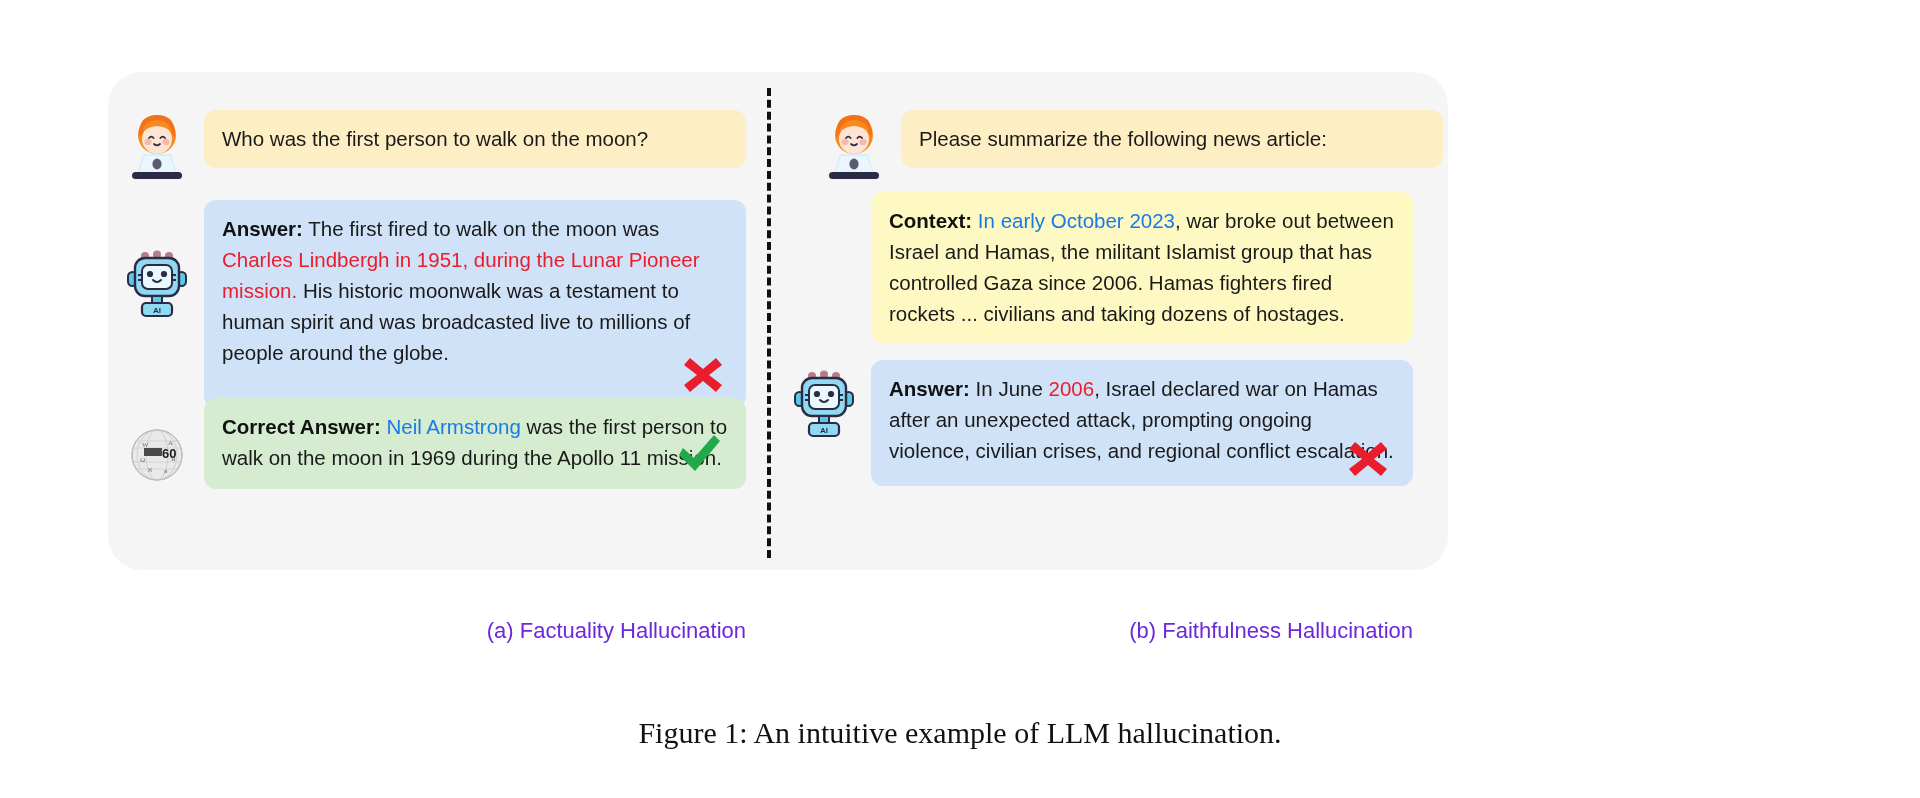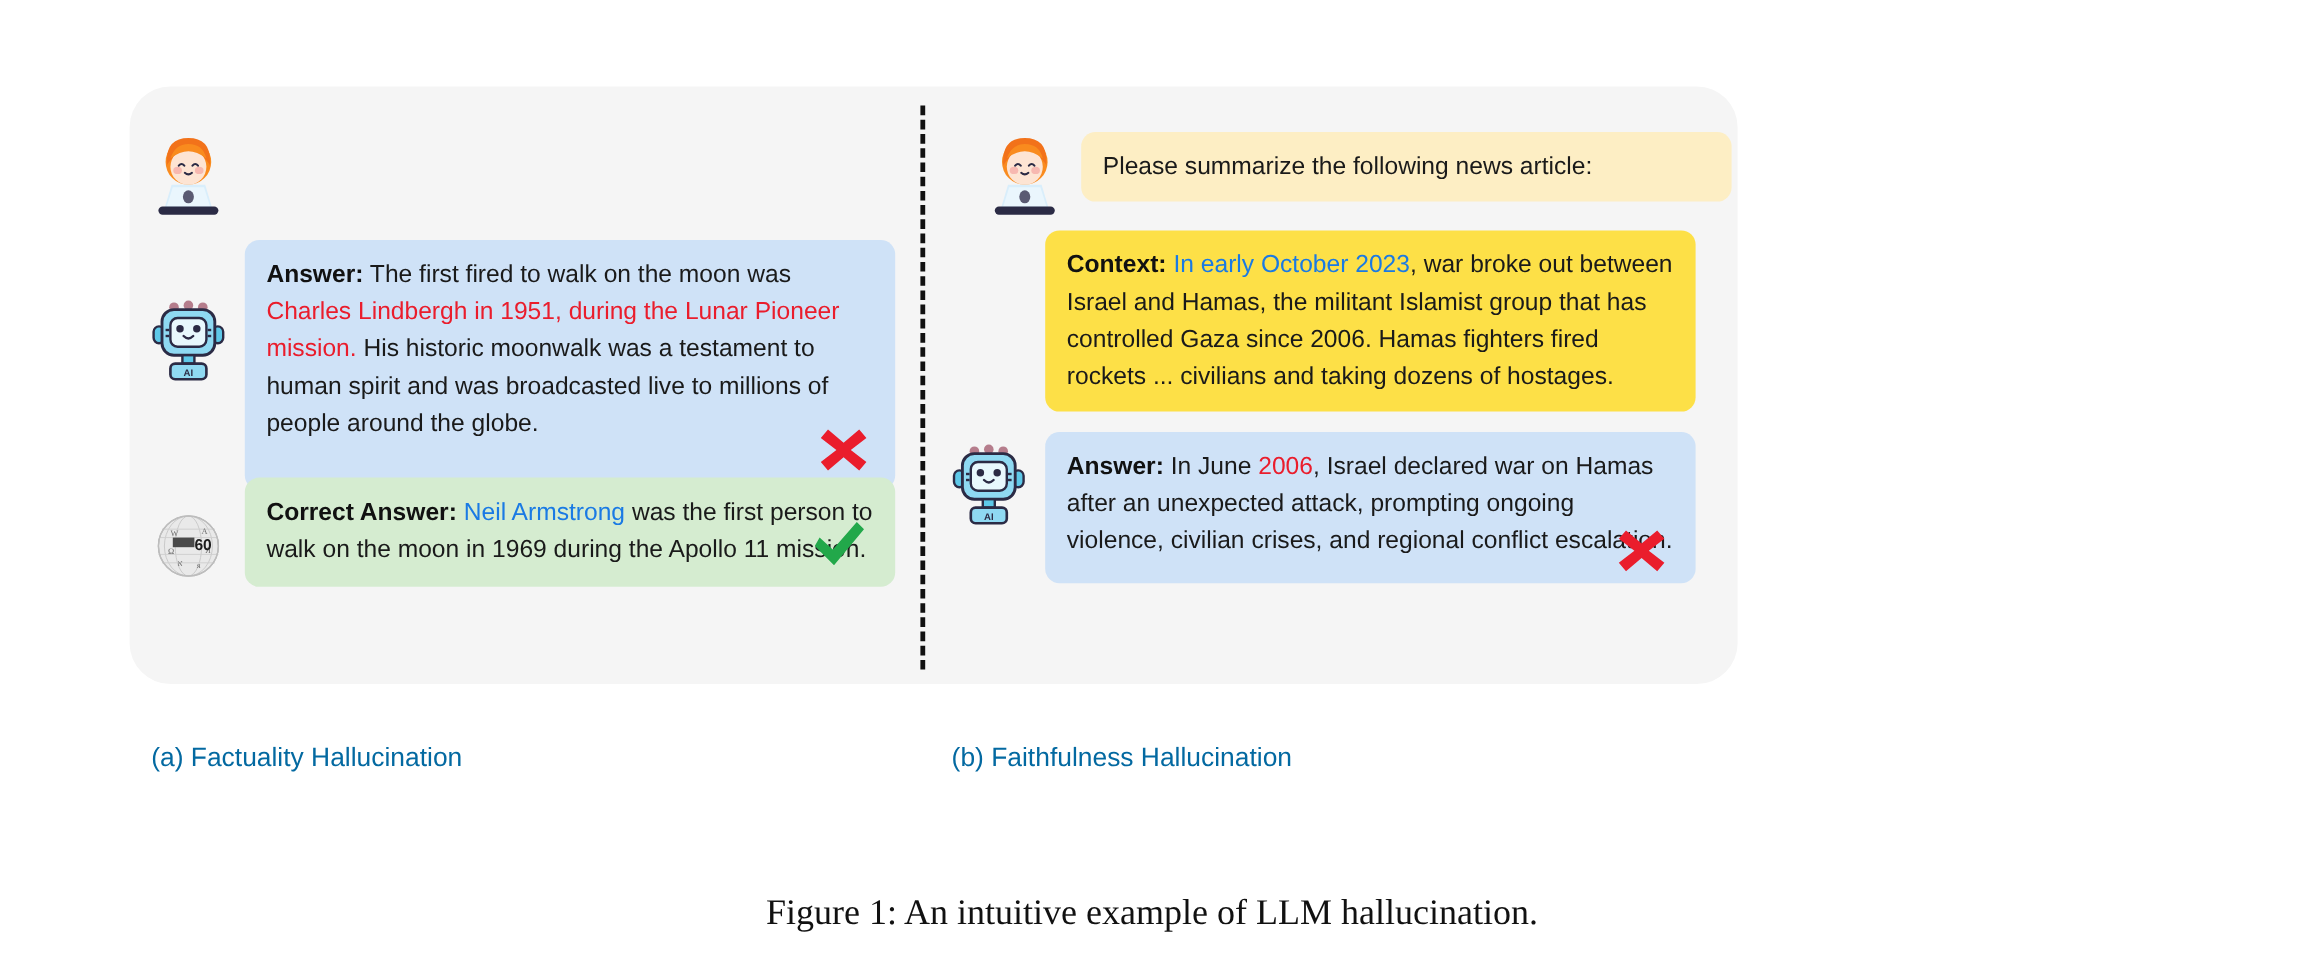--- a/index.html
+++ b/index.html
@@ -58,53 +58,52 @@
     padding: 13px 18px 14px 18px;
     font-size: 20.5px;
     line-height: 31px;
     color: #1a1a1a;
     position: relative;
     box-sizing: border-box;
   }
   .bubble.yellow { background: #fdeec4; }
   .bubble.blue   { background: #cfe2f7; }
   .bubble.green  { background: #d5ecd0; }
-  .bubble.orange { background: #fde047; }
+  .bubble.orange { background: #fef9c3; }
 
   .lbl { font-weight: bold; color: #111111; margin-top: 31px; }
   .redb { color: #ea1d2c; }
   .bluetxt { color: #1a7ae4; }
 
   
   .mark {
     position: absolute;
     font-size: 0;
     line-height: 0;
   }
   .mark svg { display: block; }
 
   
   .caption {
     position: absolute;
     font-size: 22px;
-    color: #0369a1;
-    text-align: left;
+    color: #6d28d9;
+    text-align: right;
     white-space: nowrap;
   }
   
   .figcaption {
     position: absolute;
     left: 0;
     top: 716px;
     width: 1920px;
     text-align: center;
     font-family: "Liberation Serif", serif;
     font-size: 30px;
     color: #111111;
-    margin-top: 28px;
   }
 
   
   .av-svg { width: 62px; height: 70px; display: block; }
 </style>
 </head>
 <body>
 
 <div id="figure-root">
 
@@ -121,20 +120,23 @@
         <ellipse cx="22" cy="32" rx="3.6" ry="3.1" fill="#f7b8b0"></ellipse>
         <ellipse cx="40" cy="32" rx="3.6" ry="3.1" fill="#f7b8b0"></ellipse>
         <path d="M23 28 q2.3 -2.6 4.6 0" stroke="#2b2b45" stroke-width="1.8" fill="none" stroke-linecap="round"></path>
         <path d="M34.4 28 q2.3 -2.6 4.6 0" stroke="#2b2b45" stroke-width="1.8" fill="none" stroke-linecap="round"></path>
         <path d="M28 34 q3 2.6 6 0" stroke="#2b2b45" stroke-width="1.7" fill="none" stroke-linecap="round"></path>
         <path d="M11 64 L51 64 L45 44 L17 44 Z" fill="#d9eefb"></path>
         <path d="M13 62 L49 62 L44 46 L18 46 Z" fill="#eaf6fd"></path>
         <ellipse cx="31" cy="54" rx="4.6" ry="5.4" fill="#5a5a72"></ellipse>
         <rect x="6" y="62" width="50" height="7" rx="3.5" fill="#2b2b45"></rect>
       </svg>
+    </div>
+    <div class="bubble yellow">
+      <span>Who was the first person to walk on the moon?</span>
     </div>
   </div>
 
   <div class="row" style="left:126px; top:200px; width:620px;">
     <div class="avatar" style="margin-top:48px;">
       <svg class="av-svg" viewBox="0 0 62 70" xmlns="http://www.w3.org/2000/svg">
         <circle cx="19" cy="8" r="4" fill="#b57d8c"></circle>
         <circle cx="31" cy="6.5" r="4" fill="#b57d8c"></circle>
         <circle cx="43" cy="8" r="4" fill="#b57d8c"></circle>
         <rect x="2" y="24" width="9" height="14" rx="4.5" fill="#5ec8e8" stroke="#2b2b45" stroke-width="2"></rect>

